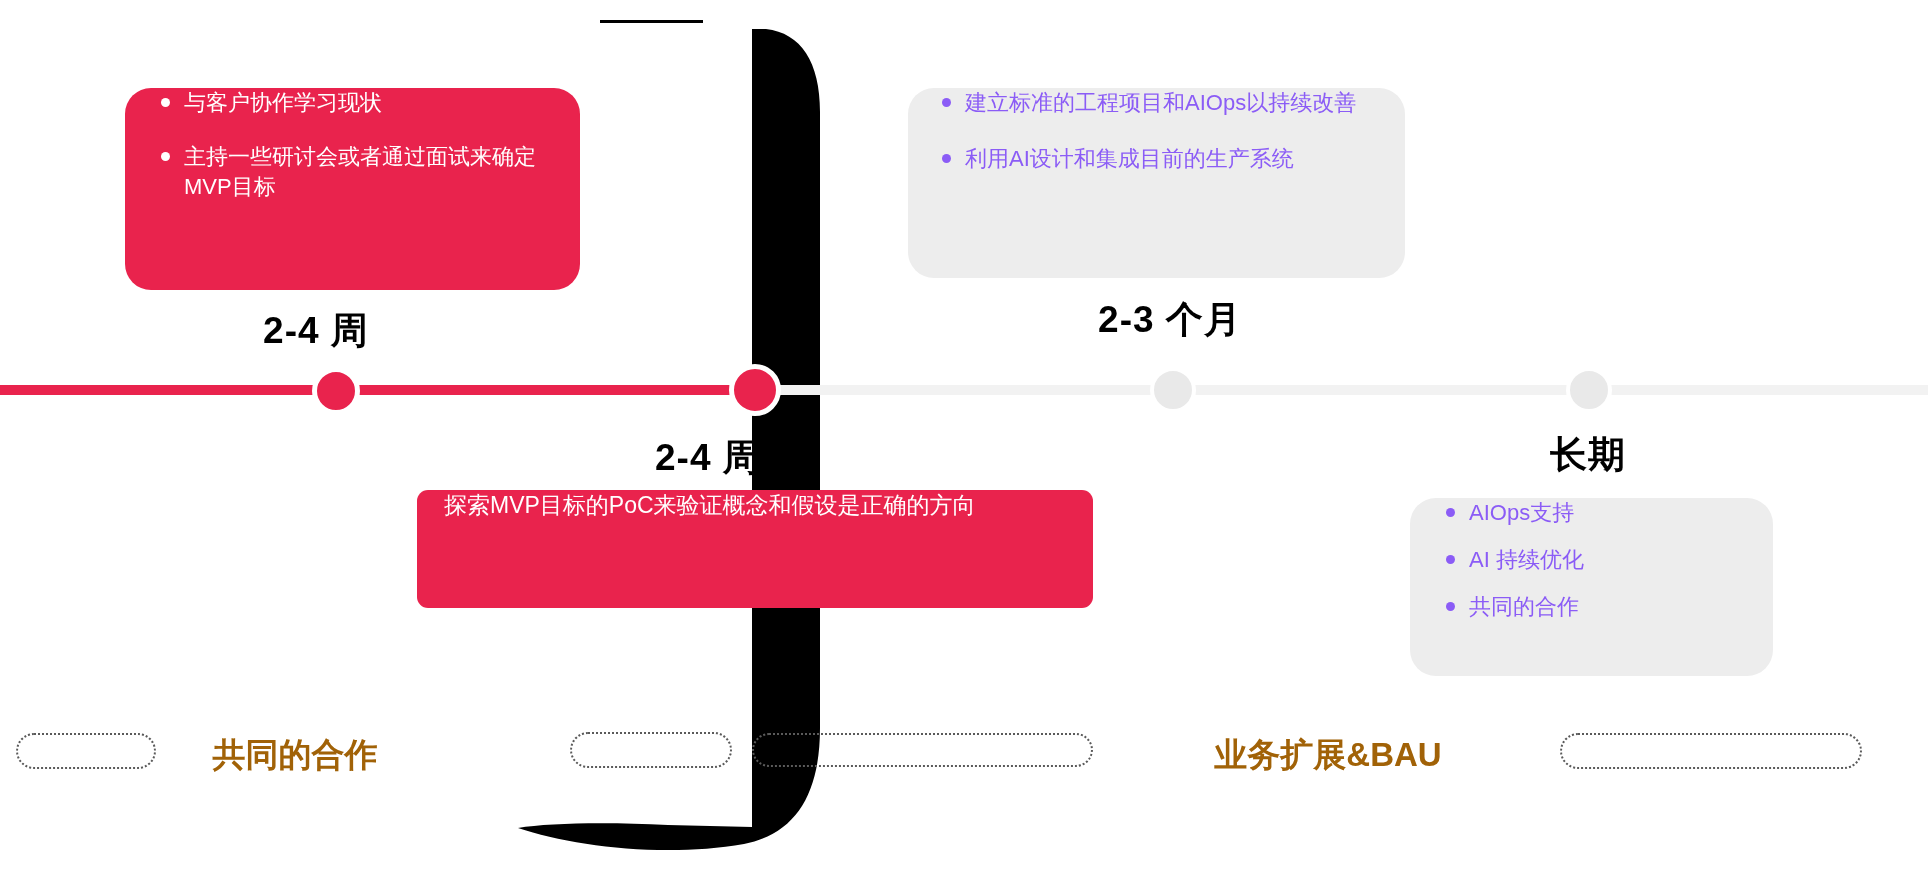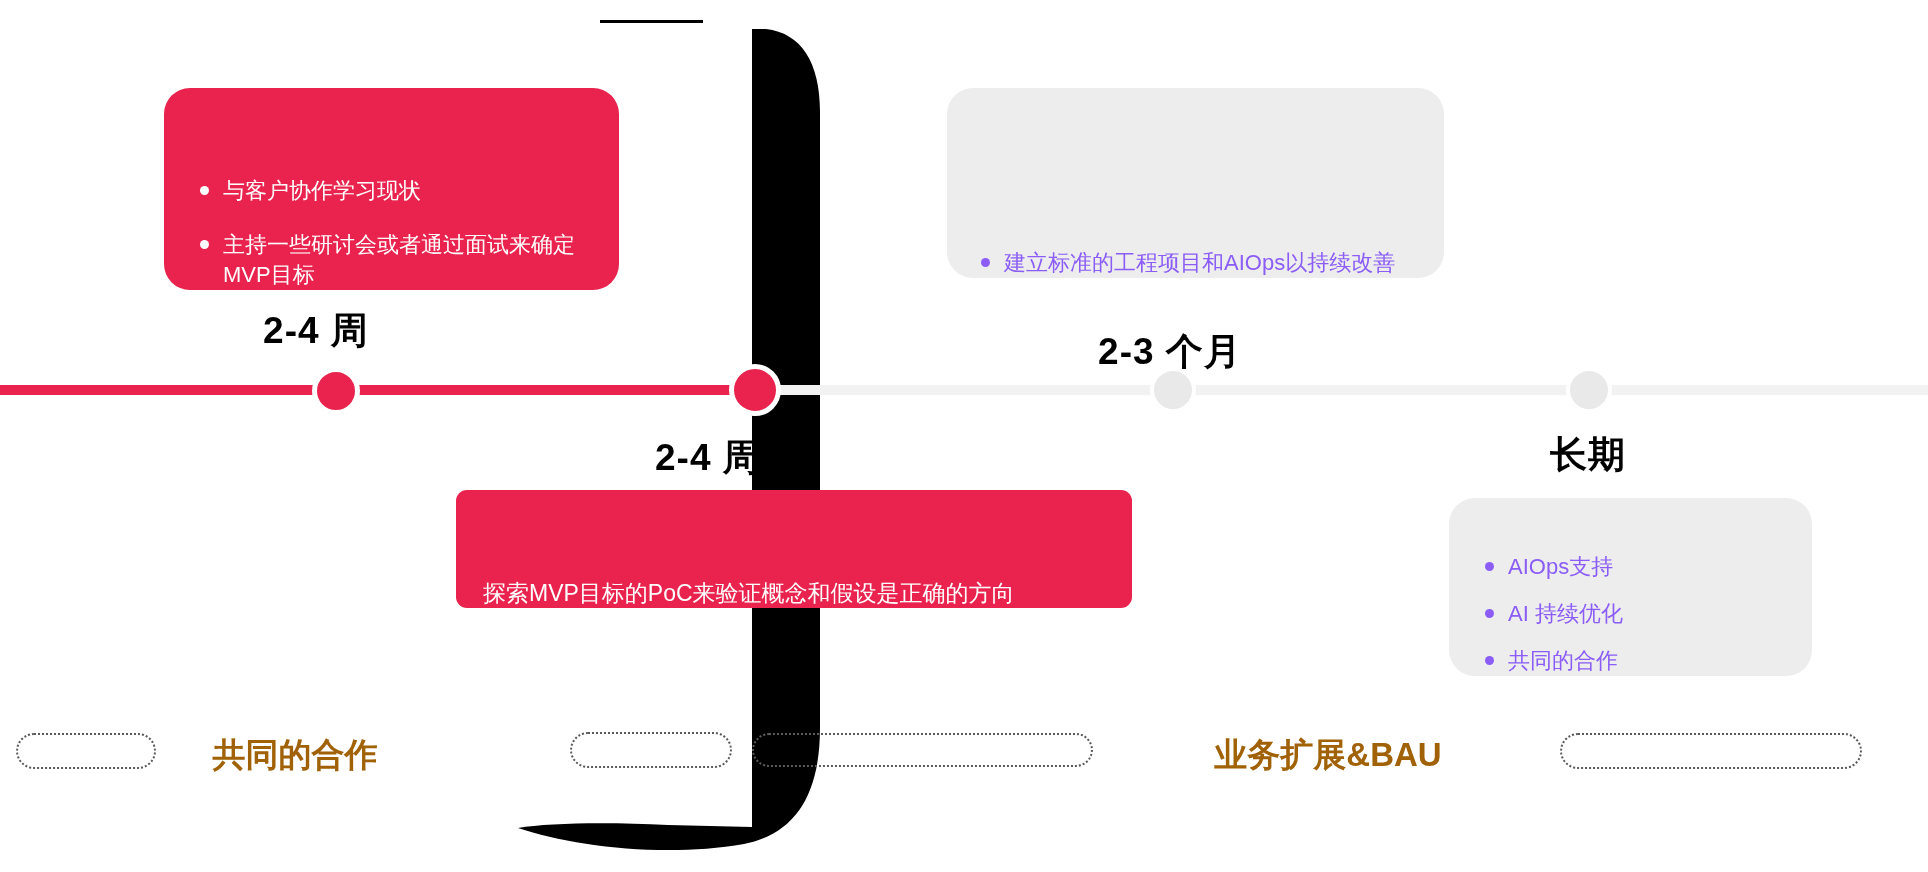--- a/index.html
+++ b/index.html
@@ -25,24 +25,24 @@
   .dot2{width:42px;height:42px;left:729px;top:364px;}
   .dot3{width:38px;height:38px;left:1150px;top:367px;}
   .dot4{width:38px;height:38px;left:1566px;top:367px;}
   
   .duration{
     position:absolute;z-index:3;font-weight:800;font-size:37px;color:#000;
     letter-spacing:1px;white-space:nowrap;transform:translateX(-50%);
   }
   .duration-1{left:316px;top:306px;}
   .duration-2{left:655px;top:433px;transform:none;z-index:1;}
-  .duration-3{left:1170px;top:295px;margin-top:32px;}
+  .duration-3{left:1170px;top:295px;}
   .duration-4{left:1588px;top:430px;}
   
-  .card{position:absolute;border-radius:26px;z-index:3;display:flex;flex-direction:column;justify-content:flex-end;margin-left:39px;}
+  .card{position:absolute;border-radius:26px;z-index:3;display:flex;flex-direction:column;justify-content:flex-start;}
   .card-red{background:var(--red);color:#fff;}
   .card-gray{background:#EDEDED;color:#8b5cf6;}
   .card1{left:125px;top:88px;width:455px;height:202px;padding:0 26px 0 36px;box-sizing:border-box;}
   .card3{left:908px;top:88px;width:497px;height:190px;padding:0 24px 0 34px;box-sizing:border-box;}
   .card4{left:1410px;top:498px;width:363px;height:178px;padding:0 20px 0 36px;box-sizing:border-box;}
   .card2{left:417px;top:490px;width:676px;height:118px;border-radius:11px;z-index:4;
          padding:0 24px 0 27px;box-sizing:border-box;}
   .card2 .poc-text{font-size:23px;line-height:30px;}
   .bullets{list-style:none;margin:0;padding:0;display:flex;flex-direction:column;}
   .card1 .bullets{gap:24px;}
@@ -108,20 +108,23 @@
         <span>主持一些研讨会或者通过面试来确定MVP目标</span>
       </li>
     </ul>
   </div>
 
   <div class="card card-gray card3">
     <ul class="bullets">
       <li>
         <span>建立标准的工程项目和AIOps以持续改善</span>
       </li>
+      <li>
+        <span>利用AI设计和集成目前的生产系统</span>
+      </li>
     </ul>
   </div>
 
   <div class="card card-gray card4">
     <ul class="bullets">
       <li>
         <span>AIOps支持</span>
       </li>
       <li>
         <span>AI 持续优化</span>

